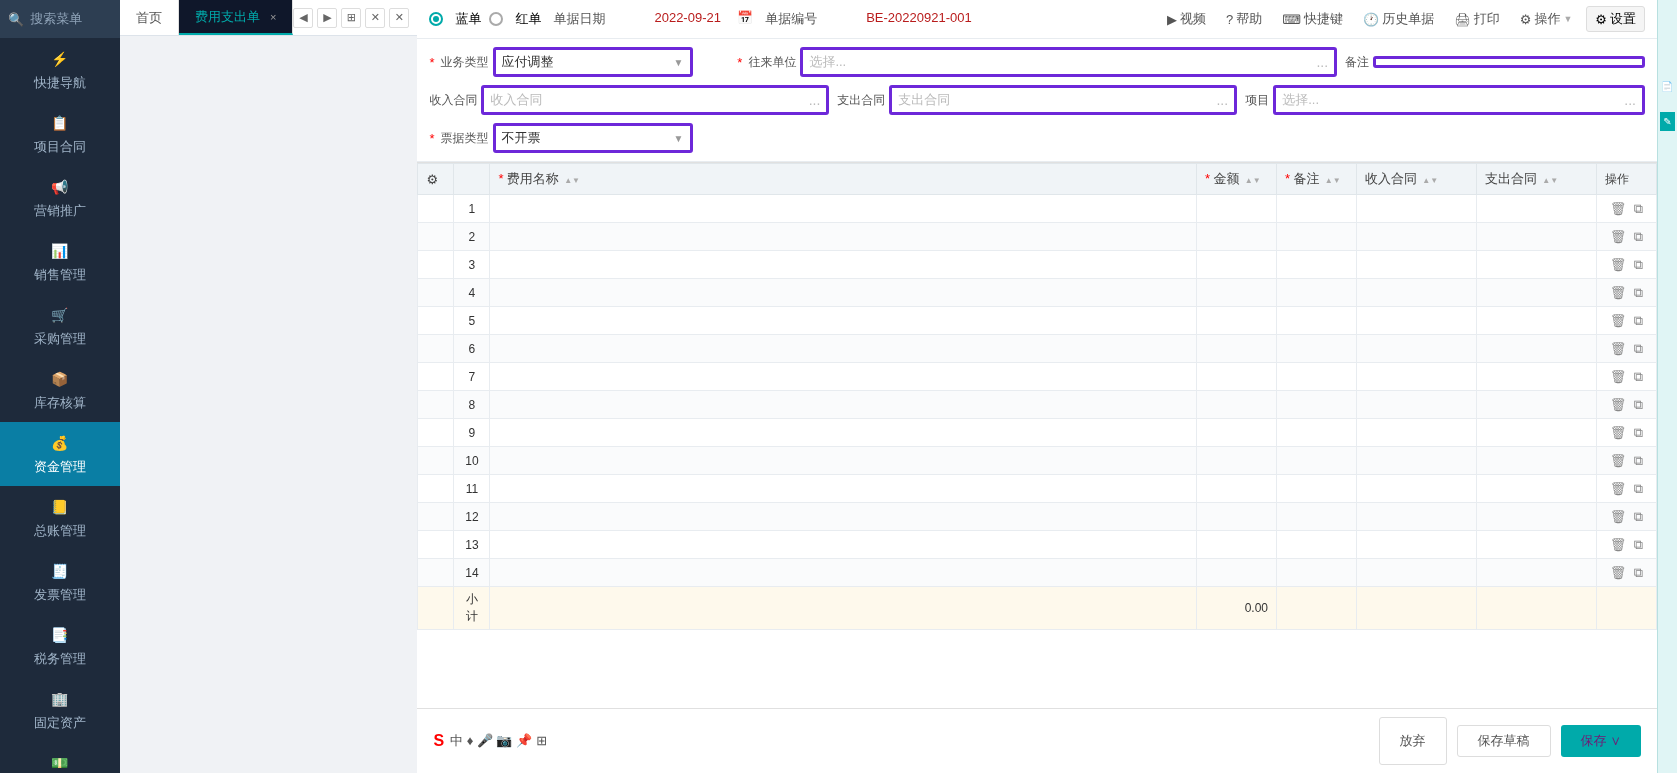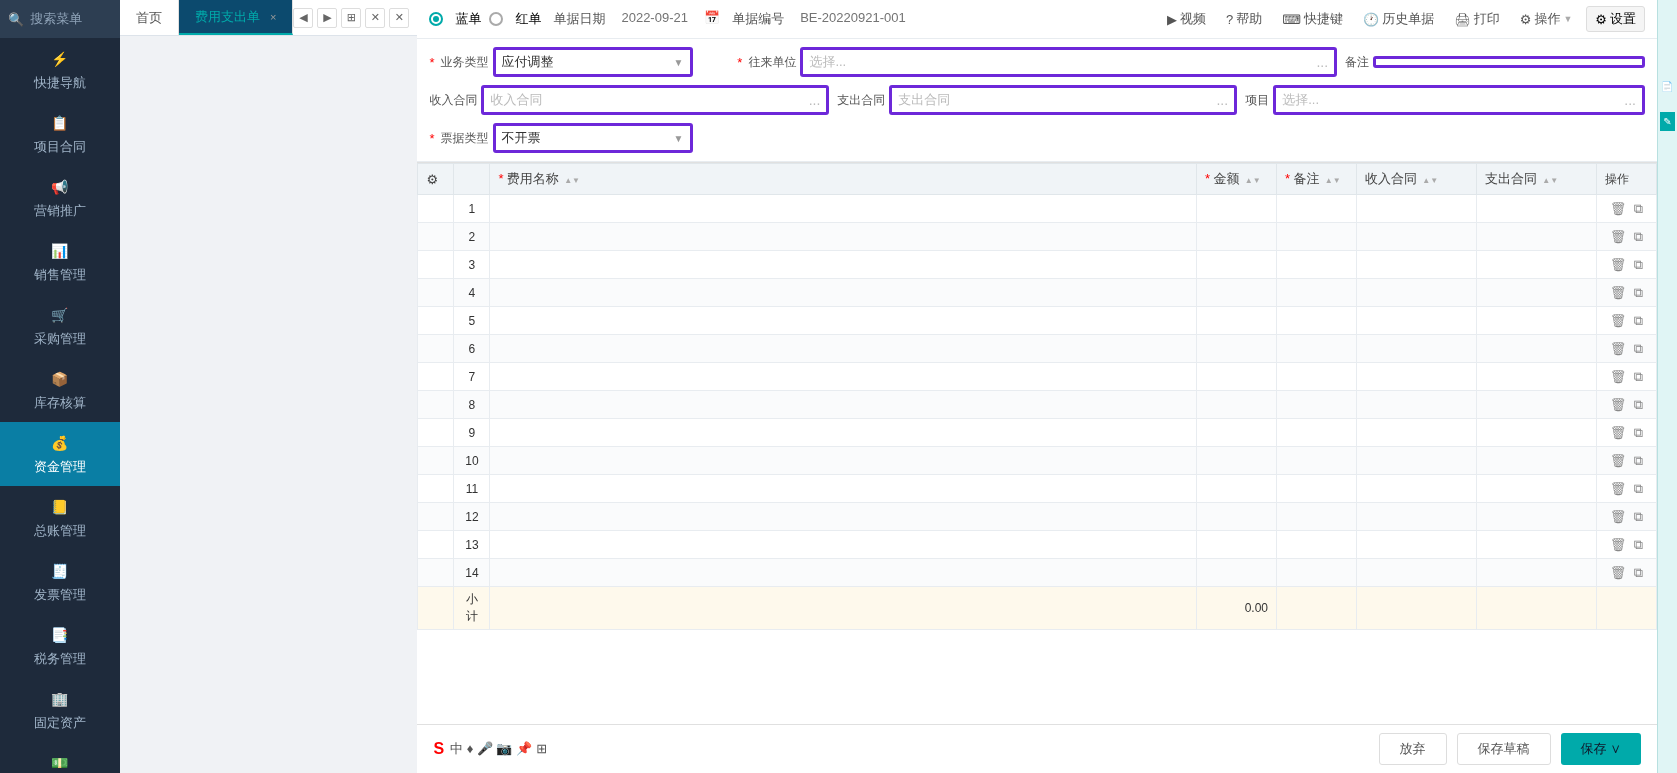--- a/index.html
+++ b/index.html
@@ -64,21 +64,21 @@
       height: 100%;
       display: flex;
       align-items: center;
       cursor: pointer;
       font-size: 13px;
       color: #555;
       border-right: 1px solid #e0e0e0;
       gap: 6px;
     }
     .tab.active {
-      background: #0c4a6e;
+      background: #0f172a;
       color: #00aaaa;
       border-bottom: 2px solid #00aaaa;
     }
     .tab-close {
       font-size: 11px;
       color: #999;
       cursor: pointer;
       margin-left: 4px;
     }
     .tab-bar-actions {
@@ -118,21 +118,21 @@
     .radio-dot {
       width: 14px; height: 14px; border-radius: 50%;
       border: 2px solid #aaa;
       display: flex; align-items: center; justify-content: center;
     }
     .radio-dot.checked { border-color: #00aaaa; }
     .radio-dot.checked::after {
       content: ''; width: 6px; height: 6px; border-radius: 50%; background: #00aaaa;
     }
     .toolbar-field { display: flex; align-items: flex-start; gap: 16px; color: #555; }
-    .toolbar-value { color: #737373; font-weight: 500; }
+    .toolbar-value { color: #b91c1c; font-weight: 500; margin-left: 33px; }
     .toolbar-actions {
       margin-left: auto;
       display: flex; align-items: center; gap: 8px;
     }
     .toolbar-action-btn {
       display: flex; align-items: center; gap: 3px;
       color: #555; cursor: pointer; font-size: 12px;
       padding: 2px 6px;
     }
     .btn-settings {
@@ -238,38 +238,38 @@
       flex-shrink: 0;
     }
     .bottom-logo {
       margin-right: auto;
       display: flex; align-items: center; gap: 6px; color: #999; font-size: 12px;
     }
     .s-logo { color: #f00; font-weight: bold; font-size: 16px; }
     .btn-discard {
       border: 1px solid #ddd;
       background: #fff;
-      padding: 6px 20px;
+      padding: 14px 20px;
       border-radius: 3px;
       cursor: pointer;
       color: #555;
       font-size: 13px;
     }
     .btn-draft {
       border: 1px solid #ddd;
       background: #fff;
       padding: 6px 20px;
       border-radius: 3px;
       cursor: pointer;
       color: #555;
       font-size: 13px;
     }
     .btn-save {
       background: #00aaaa;
-      color: #0f172a;
+      color: #701a75;
       border: none;
       padding: 7px 20px;
       border-radius: 3px;
       cursor: pointer;
       font-size: 13px;
       display: flex; align-items: center; gap: 4px; text-align: right;
     }
   </style>
 </head>
 <body>

